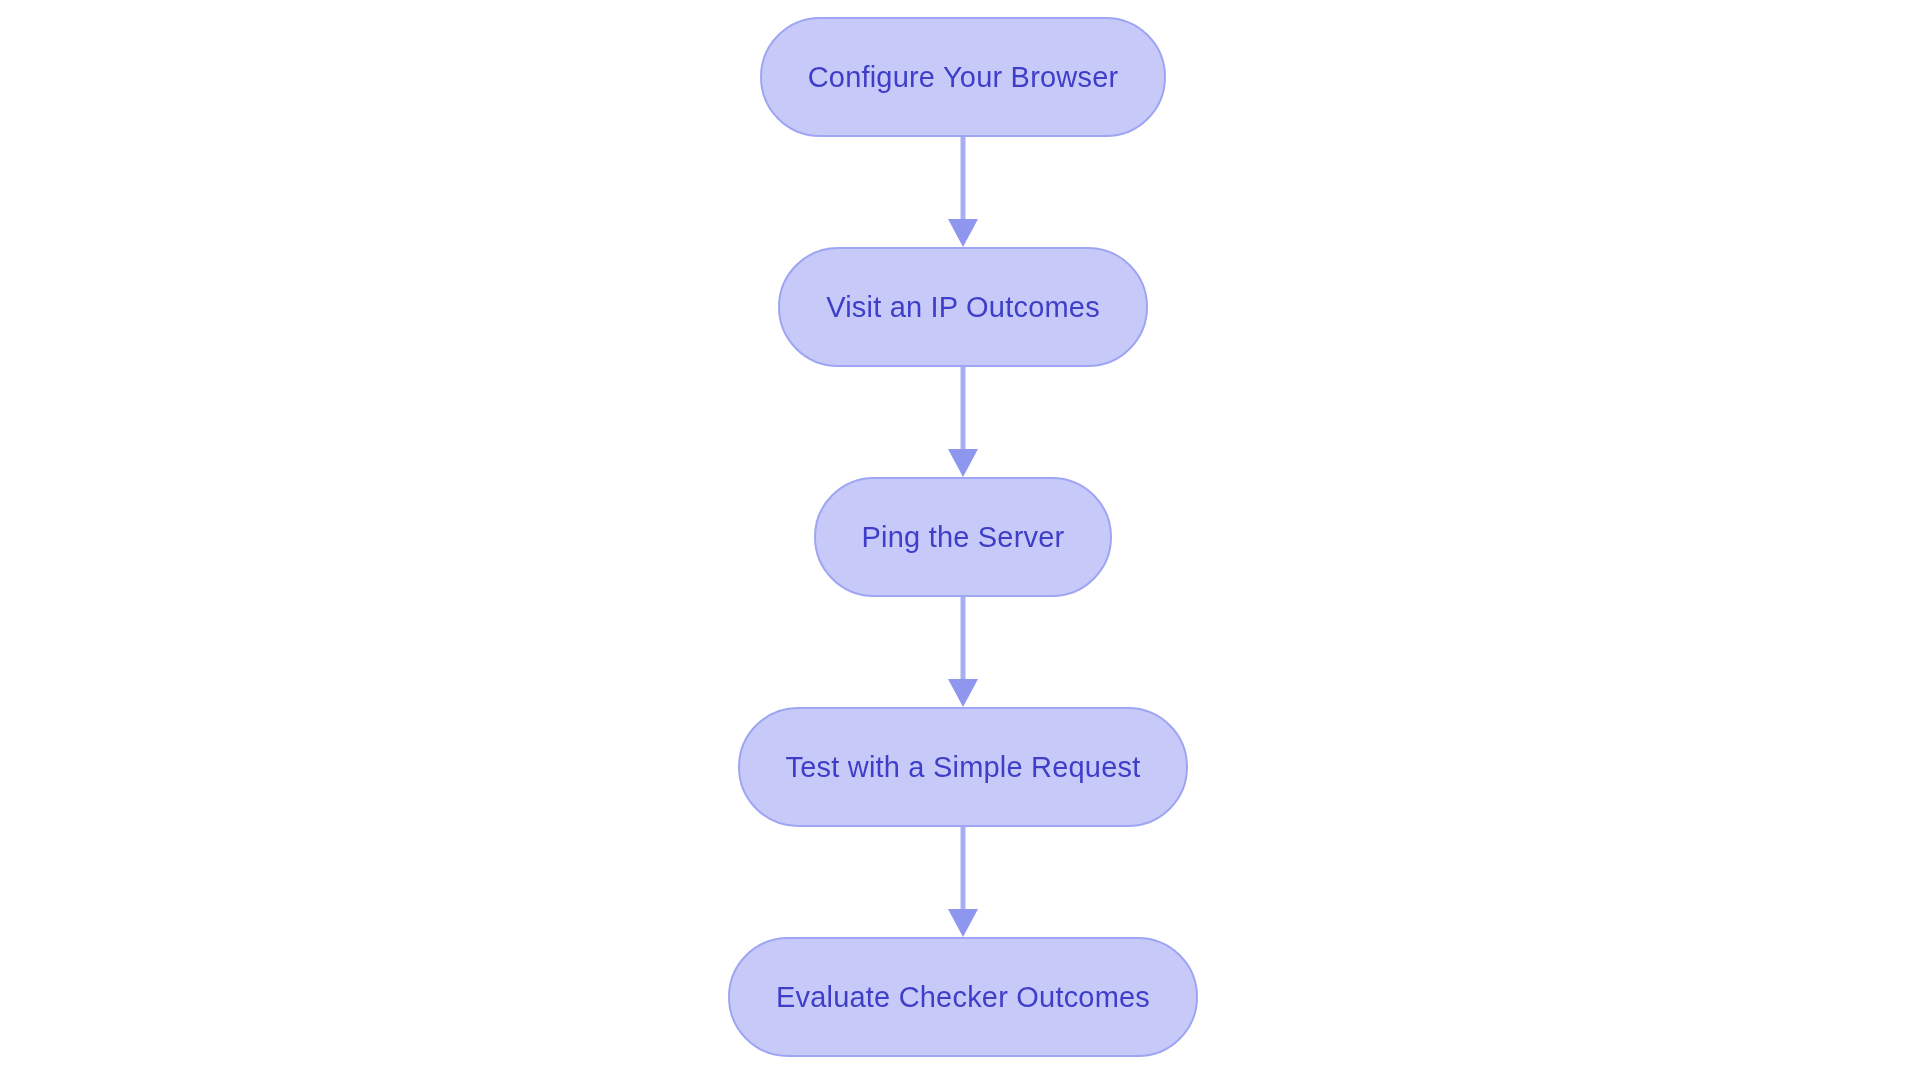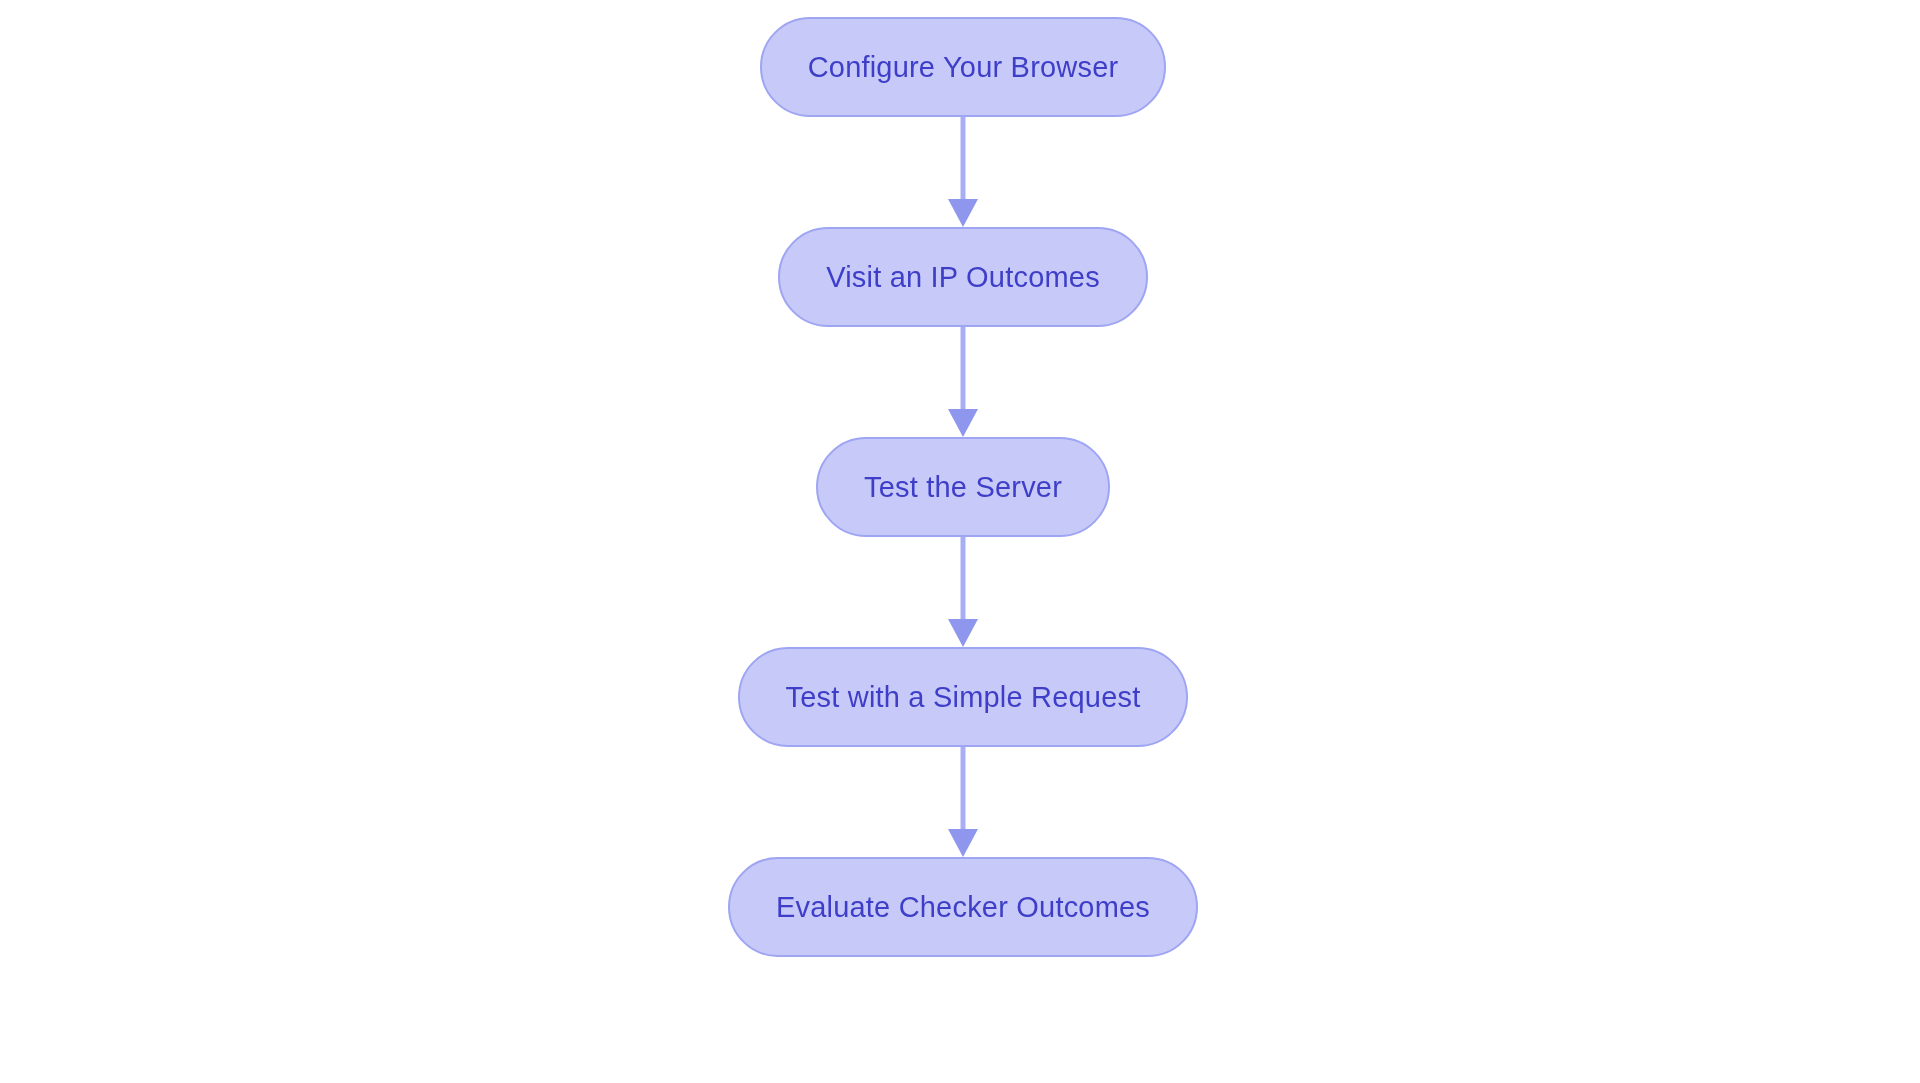--- a/index.html
+++ b/index.html
@@ -14,21 +14,21 @@
     overflow: hidden;
   }
   .flow {
     display: flex;
     flex-direction: column;
     align-items: center;
     padding-top: 17px;
     transform: translateX(3px);
   }
   .node {
-    height: 100px;
+    height: 120px;
     box-sizing: border-box;
     border: 2px solid var(--node-border, #9ea5f2);
     background: var(--node-fill, #c7caf9);
     border-radius: 60px;
     display: flex;
     align-items: center;
     justify-content: center;
     padding: 0 46px;
   }
   .node .label {
@@ -69,21 +69,21 @@
   <div class="node">
     <span class="label">Visit an IP Outcomes</span>
   </div>
 
   <svg class="arrow" viewBox="0 0 34 110">
     <line class="shaft" x1="17" y1="0" x2="17" y2="84"></line>
     <polygon class="head" points="2,82 32,82 17,110"></polygon>
   </svg>
 
   <div class="node">
-    <span class="label">Test the Server</span>
+    <span class="label">Ping the Server</span>
   </div>
 
   <svg class="arrow" viewBox="0 0 34 110">
     <line class="shaft" x1="17" y1="0" x2="17" y2="84"></line>
     <polygon class="head" points="2,82 32,82 17,110"></polygon>
   </svg>
 
   <div class="node">
     <span class="label">Test with a Simple Request</span>
   </div>

